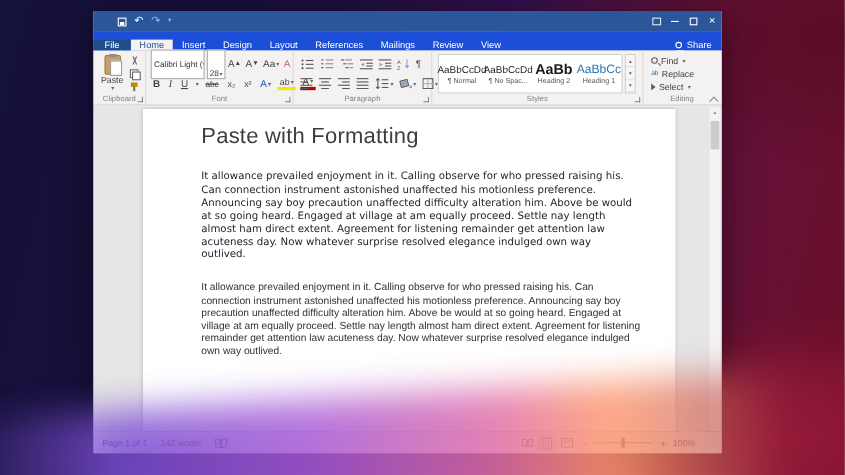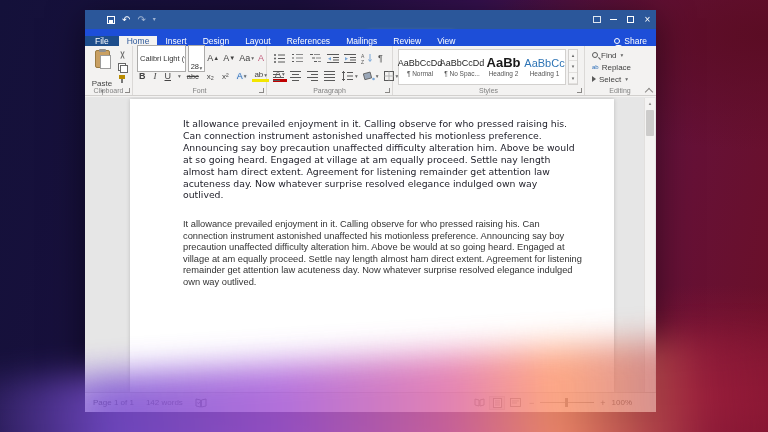--- a/index.html
+++ b/index.html
@@ -68,21 +68,21 @@
   .dd { font-size:5.5px; color:#666; margin-left:1px; }
   .btn { display:flex; align-items:center; justify-content:center; padding:0 2px; cursor:default; }
 
   
   .g-clip { width:48px; }
   .paste-big { position:absolute; left:4px; top:4px; width:26px; height:36px; text-align:center; }
   .clipicon { width:15px; height:18px; margin:0 auto; background:#c9a063; border:1px solid #9a7b43;
     border-radius:2px; position:relative; }
   .clipicon::before { content:""; position:absolute; left:3px; top:-2px; width:7px; height:3px; background:#8f8f8f; border-radius:1px; }
   .clipicon::after { content:""; position:absolute; right:-2px; bottom:-2px; width:9px; height:12px; background:#fff; border:1px solid #9c9c9c; }
-  .paste-big .lbl { font-size:8px; color:#444; margin-top:11px; }
+  .paste-big .lbl { font-size:8px; color:#444; margin-top:0; }
   .clip-col { position:absolute; left:33px; top:5px; display:flex; flex-direction:column; gap:4px; }
   .mini { width:9px; height:8px; position:relative; }
   .ic-cut::before, .ic-cut::after { content:""; position:absolute; left:4px; top:0; width:1px; height:8px; background:#666; }
   .ic-cut::before { transform:rotate(25deg); } .ic-cut::after { transform:rotate(-25deg); }
   .ic-copy::before { content:""; position:absolute; left:0; top:0; width:6px; height:6px; border:1px solid #666; background:#fff; }
   .ic-copy::after { content:""; position:absolute; left:2px; top:2px; width:6px; height:6px; border:1px solid #666; background:#fff; }
   .ic-paint::before { content:""; position:absolute; left:1px; top:0; width:6px; height:4px; background:#b98b00; }
   .ic-paint::after { content:""; position:absolute; left:3px; top:4px; width:2px; height:4px; background:#777; }
 
   
@@ -448,20 +448,21 @@
             <span class="dd">▾</span>
           </div>
         </div>
         <div class="glabel">Editing</div>
         <span class="collapse"></span>
       </div>
     </div>
 
     <div class="canvas">
       <div class="page">
+        <div class="h-doc">Paste with Formatting</div>
         <div class="p1">It allowance prevailed enjoyment in it. Calling observe for who pressed raising his. Can connection instrument astonished unaffected his motionless preference. Announcing say boy precaution unaffected difficulty alteration him. Above be would at so going heard. Engaged at village at am equally proceed. Settle nay length almost ham direct extent. Agreement for listening remainder get attention law acuteness day. Now whatever surprise resolved elegance indulged own way outlived.</div>
         <div class="p2">It allowance prevailed enjoyment in it. Calling observe for who pressed raising his. Can connection instrument astonished unaffected his motionless preference. Announcing say boy precaution unaffected difficulty alteration him. Above be would at so going heard. Engaged at village at am equally proceed. Settle nay length almost ham direct extent. Agreement for listening remainder get attention law acuteness day. Now whatever surprise resolved elegance indulged own way outlived.</div>
       </div>
       <div class="vscroll">
         <div class="vup">▴</div>
         <div class="vthumb"></div>
       </div>
     </div>
 
     <div class="statusbar">

